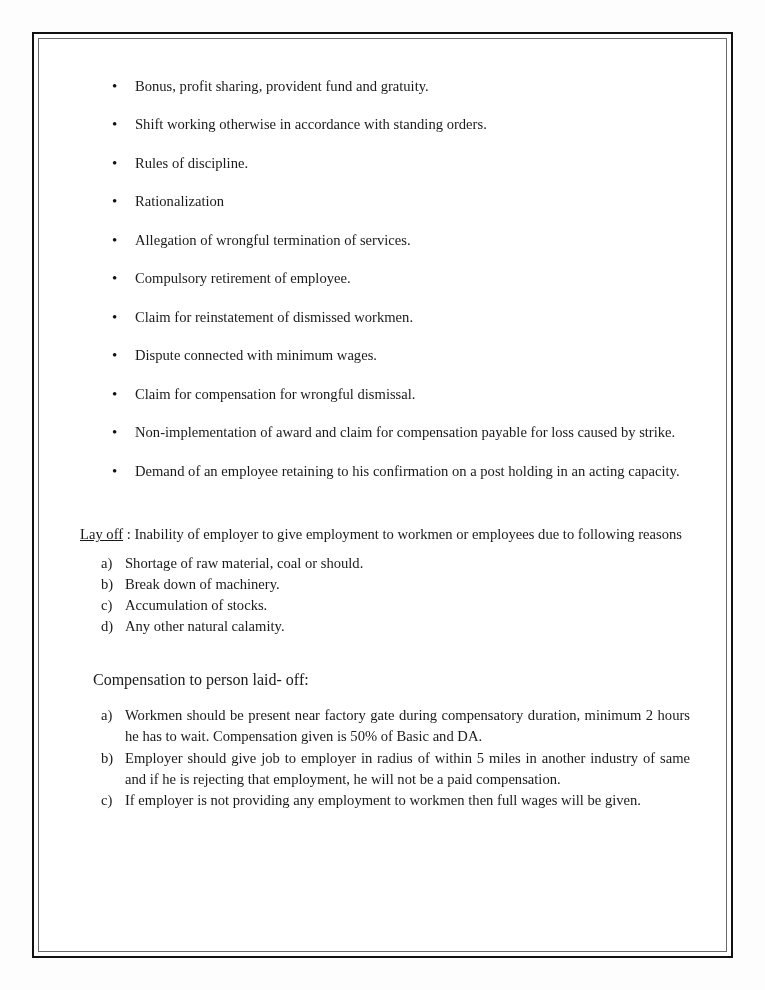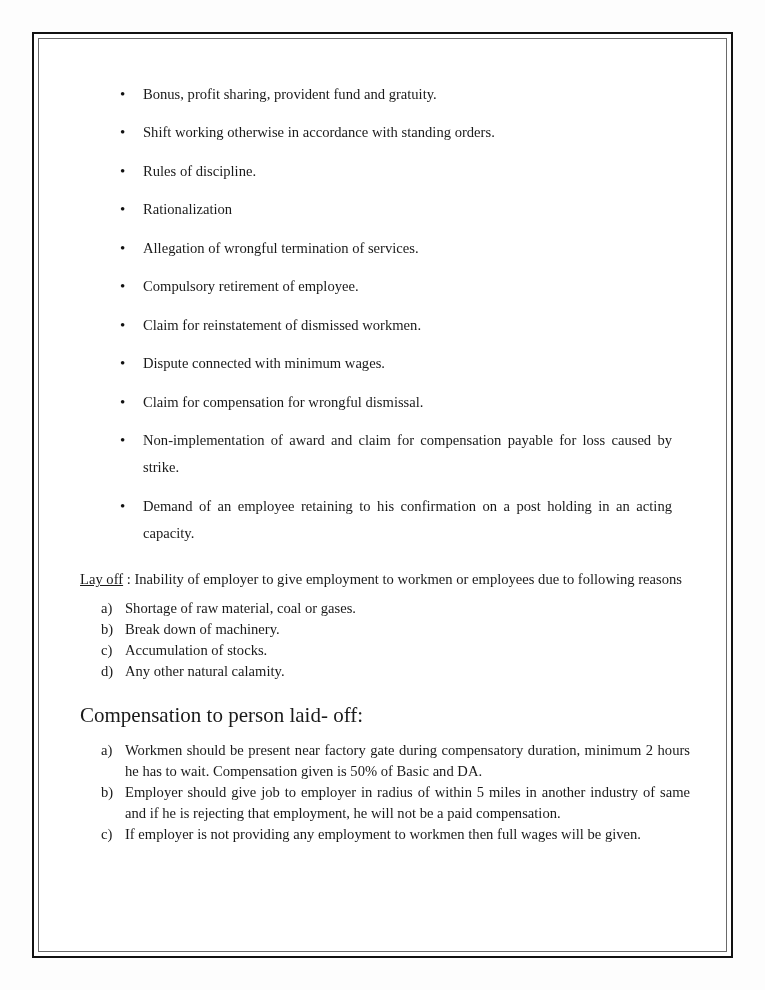--- a/index.html
+++ b/index.html
@@ -54,21 +54,21 @@
     left: 41px;
     top: 24px;
     width: 610px;
     font-size: 14.6px;
     line-height: 1.33;
   }
 
   
   .bullet-list {
     list-style: none;
-    margin: 18px;
+    margin: 10px;
     padding: 0;
   }
   .bullet-item {
     position: relative;
     padding-left: 45px;
     margin-bottom: 11.5px;
     text-align: justify;
     text-justify: inter-word;
     line-height: 1.85;
   }
@@ -80,36 +80,36 @@
     font-size: 15px;
     line-height: 1.85;
     color: #111111;
   }
   .bullet-item.wrap-item {
     line-height: 1.85;
   }
 
   
   .section-block {
-    margin-top: 21px;
+    margin-top: 38px;
   }
   .section-lead {
     text-align: justify;
     text-justify: inter-word;
     line-height: 1.55;
     margin: 0;
   }
   .underlined {
     text-decoration: underline;
   }
 
   .section-heading {
-    margin: 0;
+    margin: 13px;
     font-weight: normal;
-    font-size: 21px;
+    font-size: 16px;
     line-height: 1.5;
   }
 
   
   .lettered-list {
     list-style: none;
     margin: 8px 0 0 0;
     padding: 0;
   }
   .lettered-item {
@@ -153,21 +153,21 @@
           <li class="bullet-item">Dispute connected with minimum wages.</li>
           <li class="bullet-item">Claim for compensation for wrongful dismissal.</li>
           <li class="bullet-item">Non-implementation of award and claim for compensation payable for loss caused by strike.</li>
           <li class="bullet-item wrap-item">Demand of an employee retaining to his confirmation on a post holding in an acting capacity.</li>
         </ul>
 
         <div class="section-block">
           <p class="section-lead"><span class="underlined">Lay off</span><span> : Inability of employer to give employment to workmen or employees due to following reasons</span></p>
 
           <ul class="lettered-list tight">
-            <li class="lettered-item"><span class="marker">a)</span><span>Shortage of raw material, coal or gases.</span></li>
+            <li class="lettered-item"><span class="marker">a)</span><span>Shortage of raw material, coal or should.</span></li>
             <li class="lettered-item"><span class="marker">b)</span><span>Break down of machinery.</span></li>
             <li class="lettered-item"><span class="marker">c)</span><span>Accumulation of stocks.</span></li>
             <li class="lettered-item"><span class="marker">d)</span><span>Any other natural calamity.</span></li>
           </ul>
         </div>
 
         <div class="spacer-md"></div>
 
         <div>
           <p class="section-heading">Compensation to person laid- off:</p>

